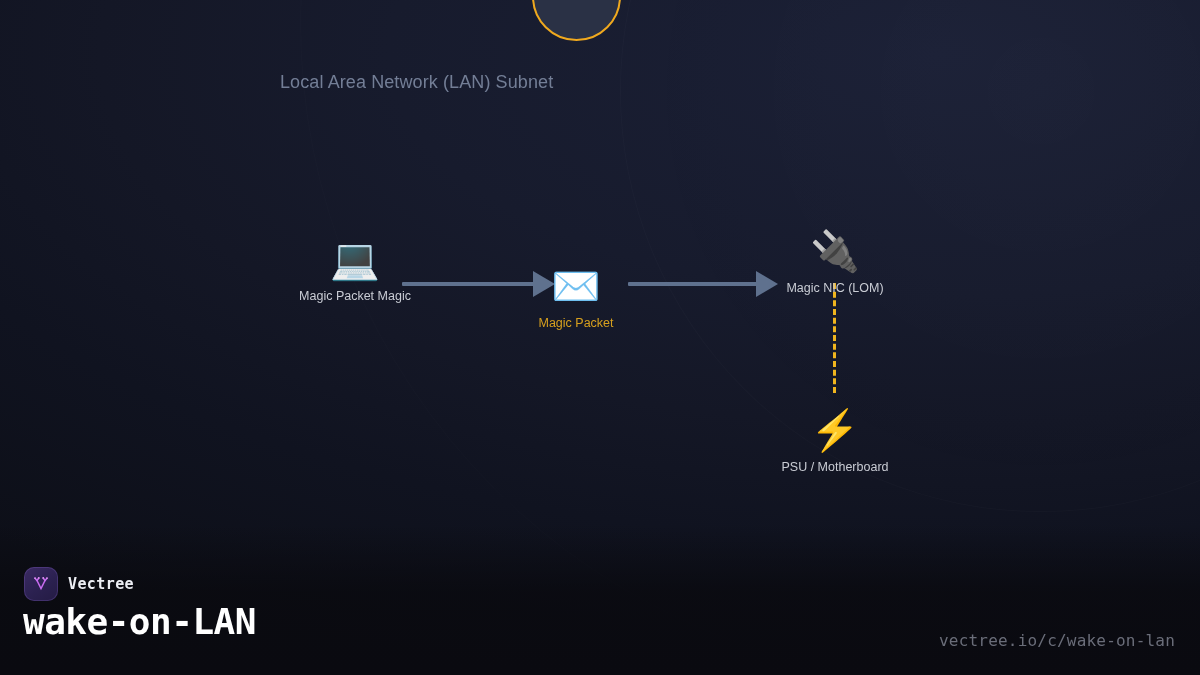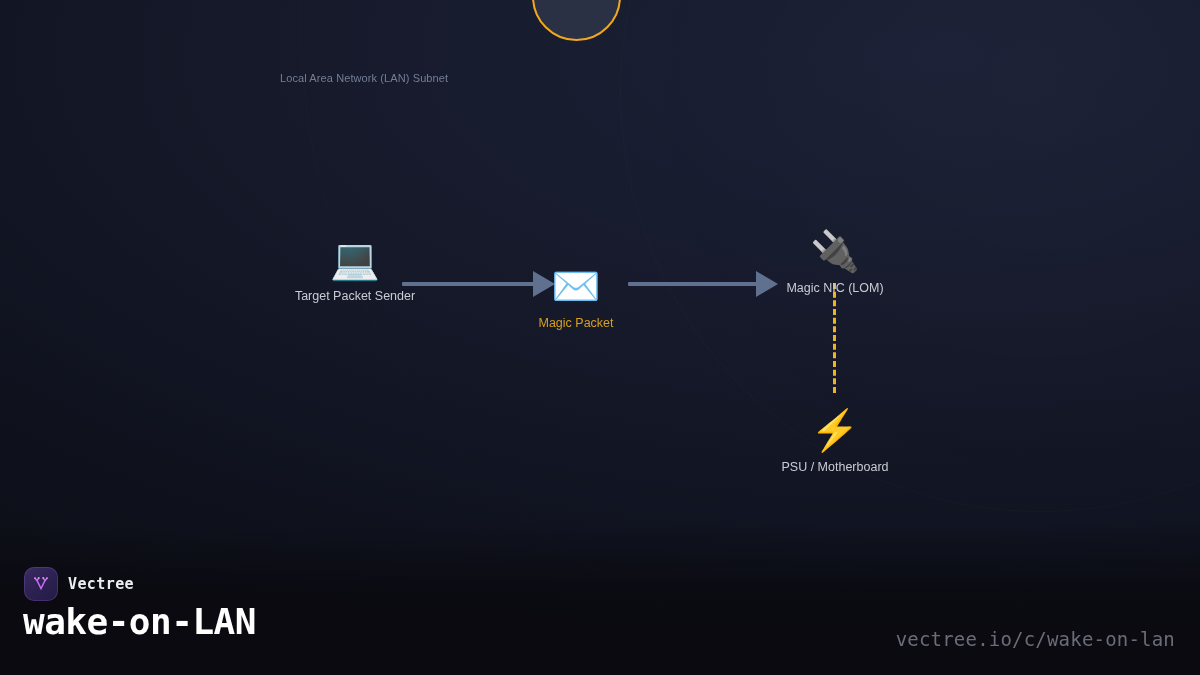--- a/index.html
+++ b/index.html
@@ -58,21 +58,21 @@
     background: #2a3145;
     border: 2px solid #f0a91e;
     box-sizing: border-box;
   }
 
   
   #subnet-label {
     position: absolute;
     left: 280px;
     top: 72px;
-    font-size: 11px;
+    font-size: 18px;
     color: #737e96;
     letter-spacing: 0.1px;
     white-space: nowrap;
   }
 
   
   .node {
     position: absolute;
     display: flex;
     flex-direction: column;
@@ -177,21 +177,21 @@
     font-weight: bold;
     color: #ffffff;
     letter-spacing: -0.5px;
     white-space: nowrap;
   }
   #footer-url {
     position: absolute;
     right: 25px;
     bottom: 25px;
     font-family: "DejaVu Sans Mono", "Liberation Mono", monospace;
-    font-size: 19px;
+    font-size: 16px;
     color: #6a6d79;
     letter-spacing: 0.2px;
     white-space: nowrap;
   }
 </style>
 </head>
 <body>
 
 <div id="canvas">
 
@@ -207,21 +207,21 @@
     <div class="head"></div>
   </div>
   <div class="arrow" id="arrow-2">
     <div class="shaft"></div>
     <div class="head"></div>
   </div>
   <div id="dashed-link"></div>
 
   <div class="node" id="node-sender">
     <div class="glyph">💻</div>
-    <div class="caption">Target Packet Sender</div>
+    <div class="caption">Magic Packet Magic</div>
   </div>
 
   <div class="node" id="node-packet">
     <div class="glyph">✉️</div>
     <div class="caption accent">Magic Packet</div>
   </div>
 
   <div class="node" id="node-nic">
     <div class="glyph">🔌</div>
     <div class="caption">Magic NIC (LOM)</div>

